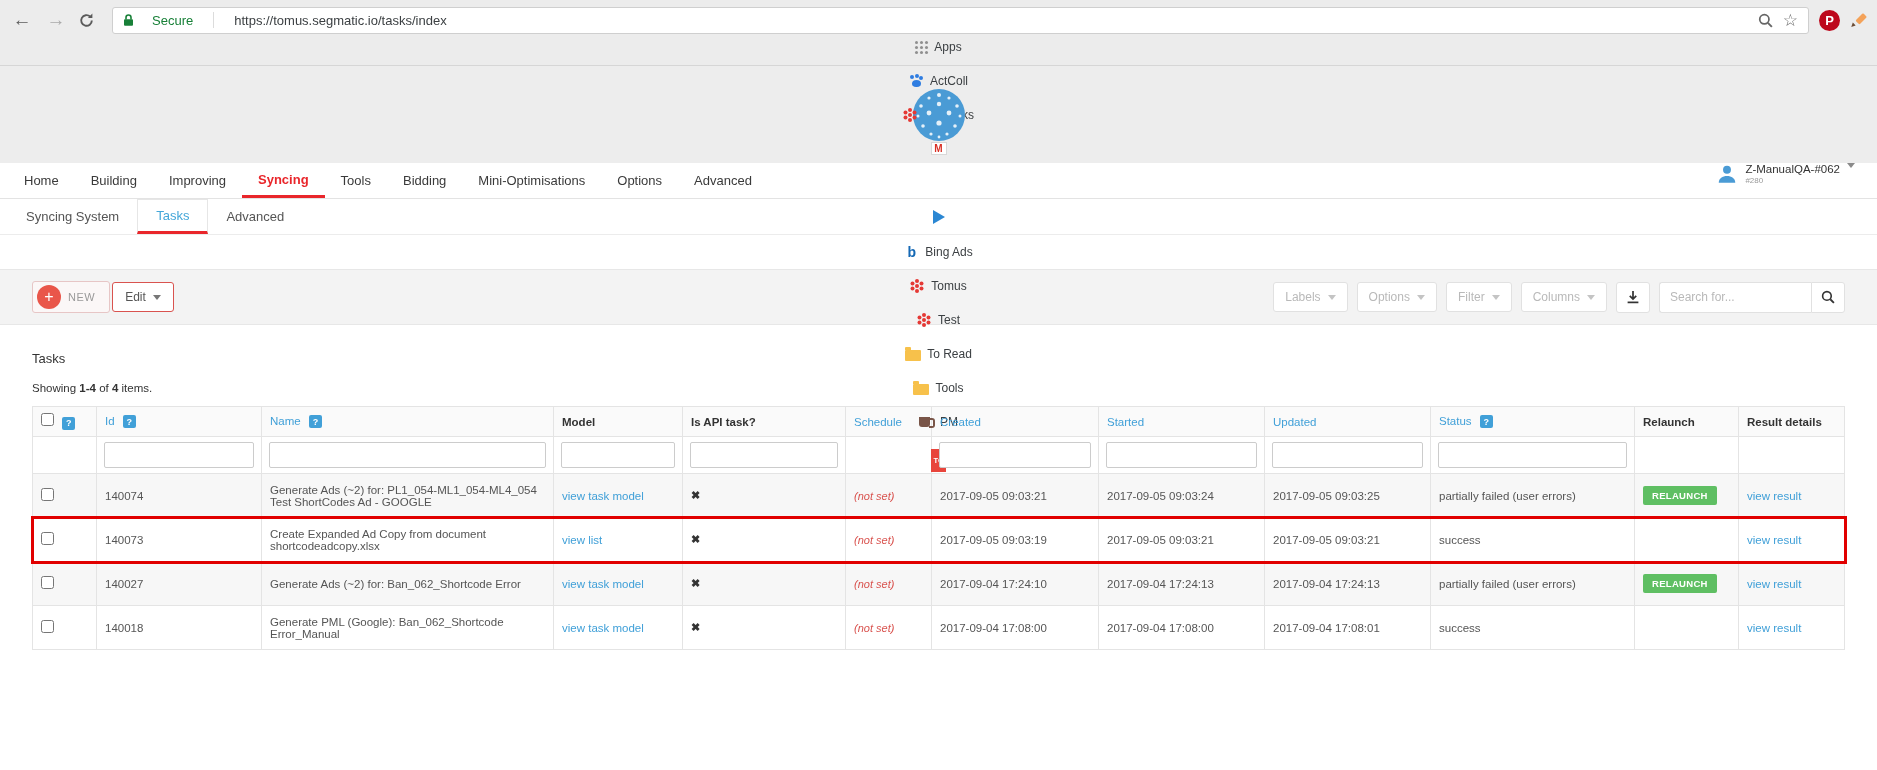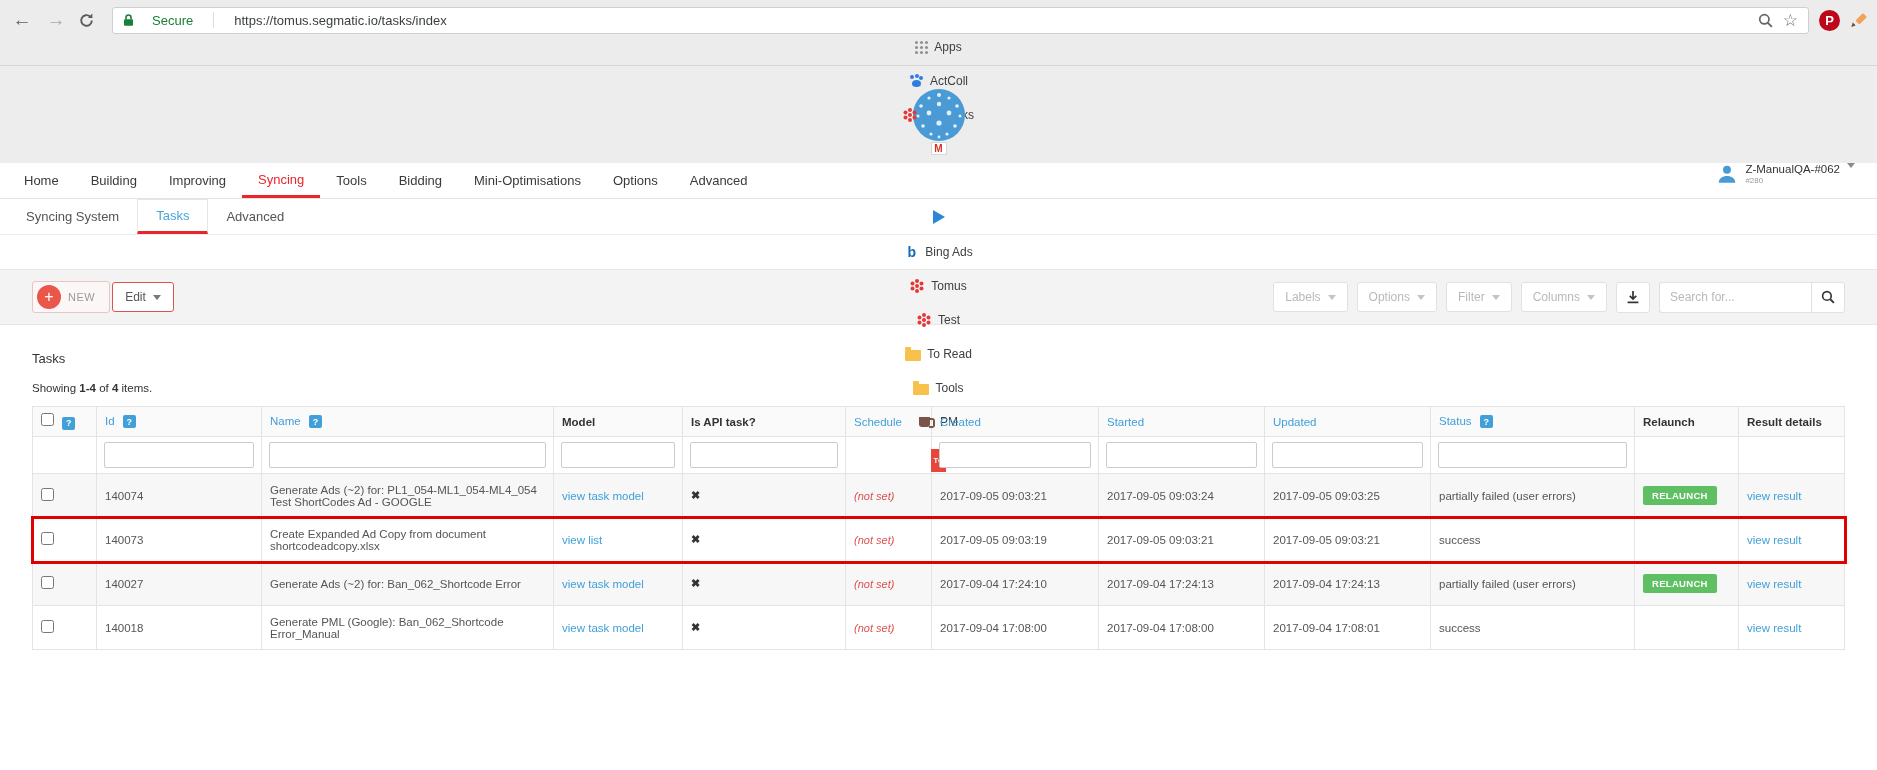--- a/index.html
+++ b/index.html
@@ -74,21 +74,21 @@
   .logo-text { font-size:34px; font-weight:bold; color:#e9262b; letter-spacing:0.5px;
     line-height:1; }
   .logo-tagline { font-size:13.5px; color:#93b8da; letter-spacing:1.5px;
     text-align:center; margin-top:2px; }
 
   
   .mainnav { height:36px; background:#fff; border-bottom:1px solid #e3e3e3;
     display:flex; align-items:stretch; padding:0 8px; position:relative; }
   .mn-item { display:flex; align-items:center; padding:0 16px; font-size:13px;
     color:#3a3a3a; cursor:pointer; }
-  .mn-item.active { color:#e9262b; border-bottom:3px solid #e9262b; }
+  .mn-item.active { color:#e9262b; border-bottom:3px solid #e9262b;font-weight:bold; }
   .user-widget { position:absolute; right:22px; top:0; height:100%; display:flex;
     align-items:flex-start; gap:7px; cursor:pointer; }
   .user-texts { display:flex; flex-direction:column; line-height:1.15; }
   .user-name { font-size:11.5px; color:#333; }
   .user-sub { font-size:8px; color:#9a9a9a; }
   .caret { width:0; height:0; border-left:4px solid transparent;
     border-right:4px solid transparent; border-top:5px solid #8a8a8a; }
 
   
   .subnav { height:36px; background:#fff; border-bottom:1px solid #ececec;

